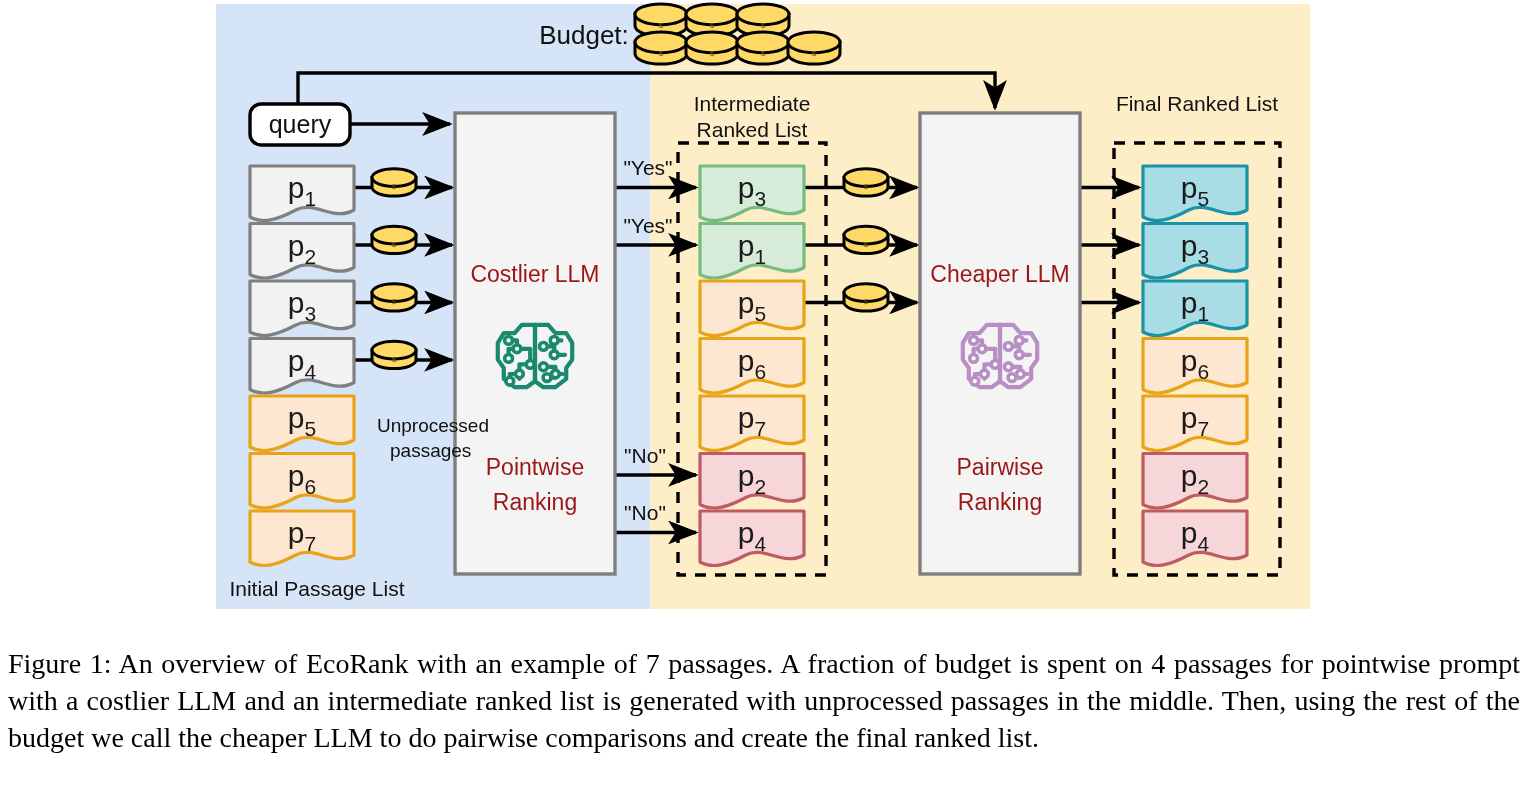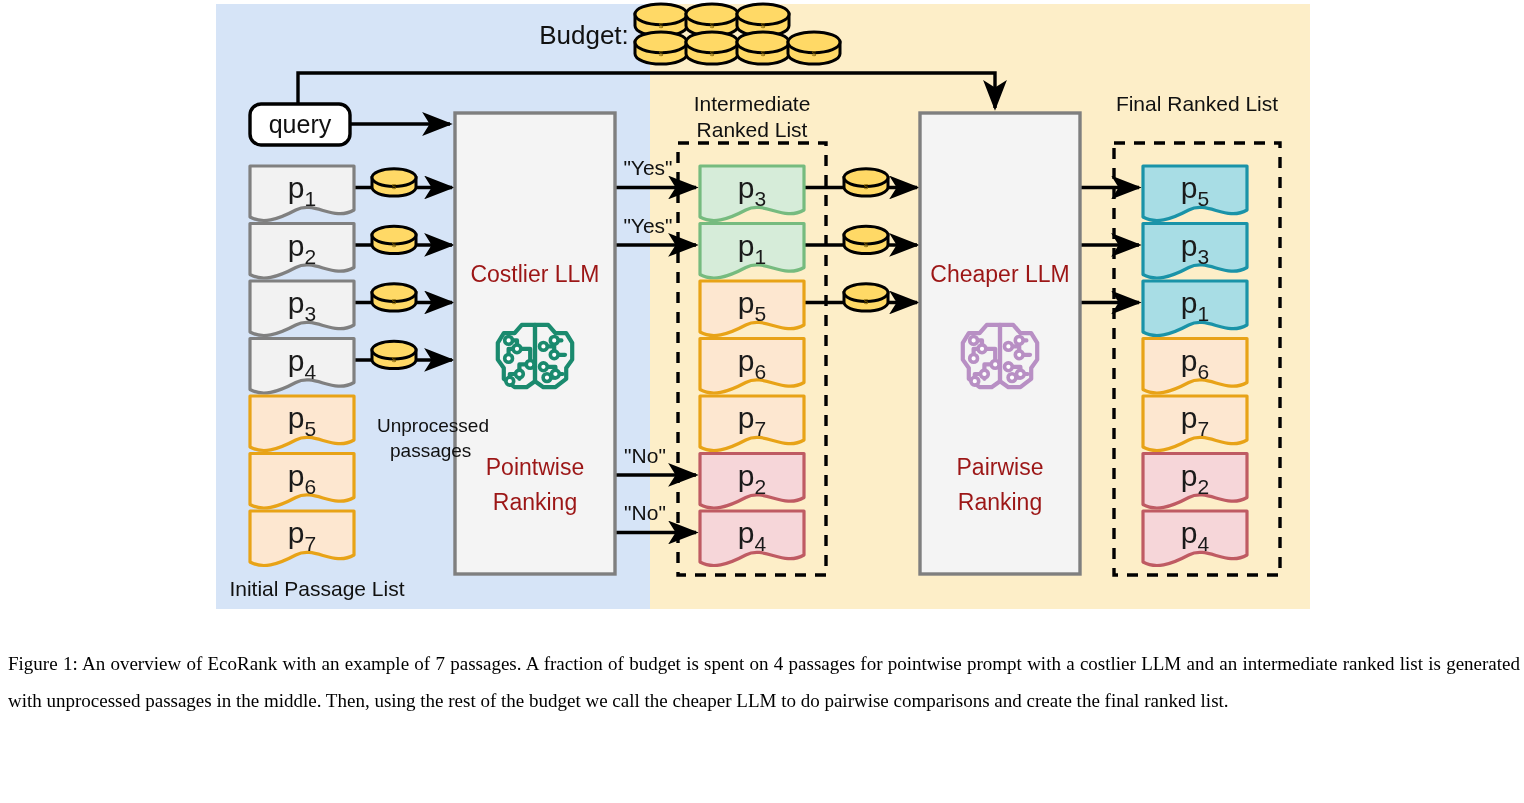--- a/index.html
+++ b/index.html
@@ -19,21 +19,21 @@
     left: 0; top: 0;
     width: 1524px;
     height: 803px;
   }
   .caption {
     position: absolute;
     left: 8px;
     top: 645px;
     width: 1512px;
     font-family: "Liberation Serif", serif;
-    font-size: 19px;
+    font-size: 28px;
     line-height: 37px;
     color: #000000;
     text-align: justify;
     text-justify: inter-word;
   }
   .caption span { white-space: normal; }
   svg text { font-family: "Liberation Sans", sans-serif; }
 </style>
 </head>
 <body>

